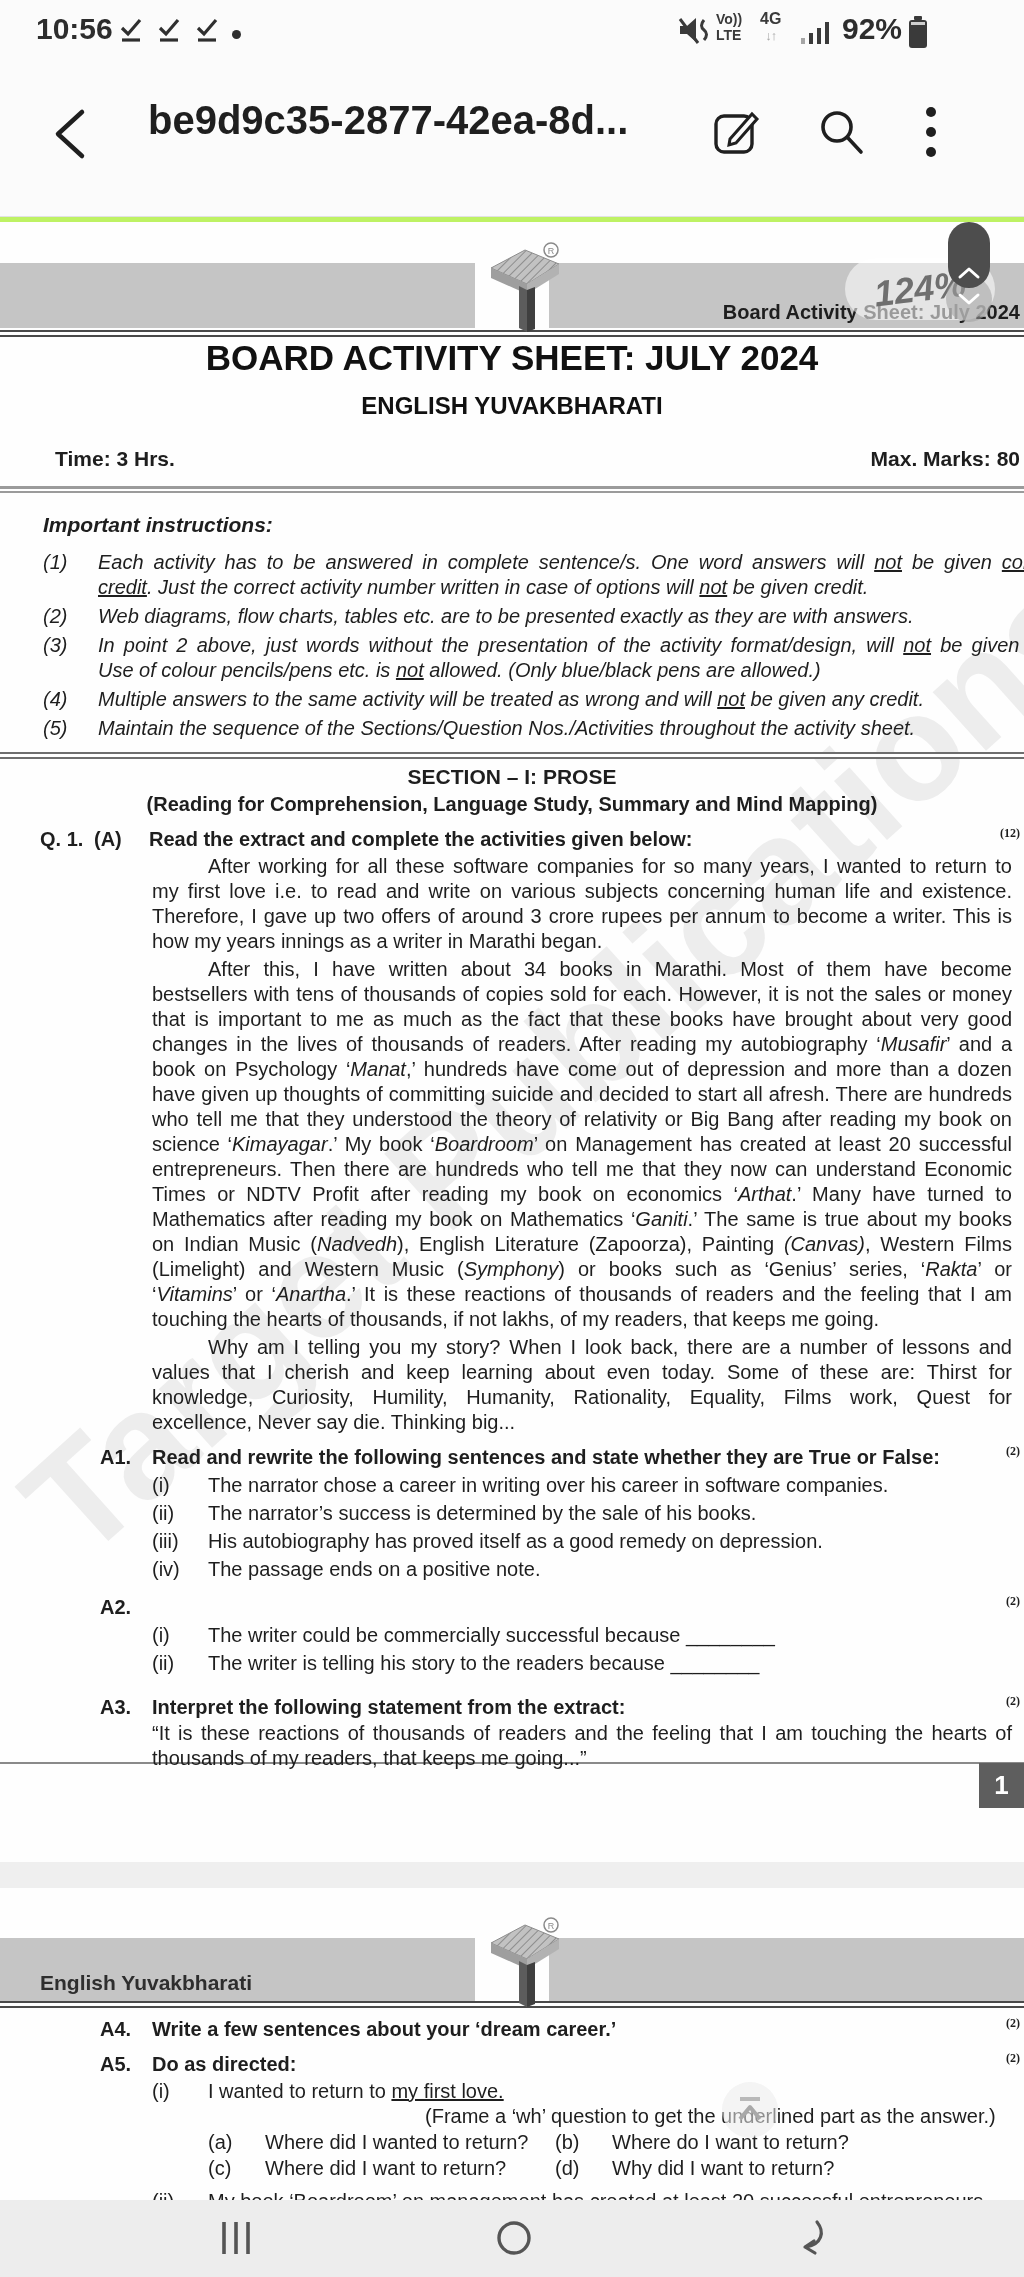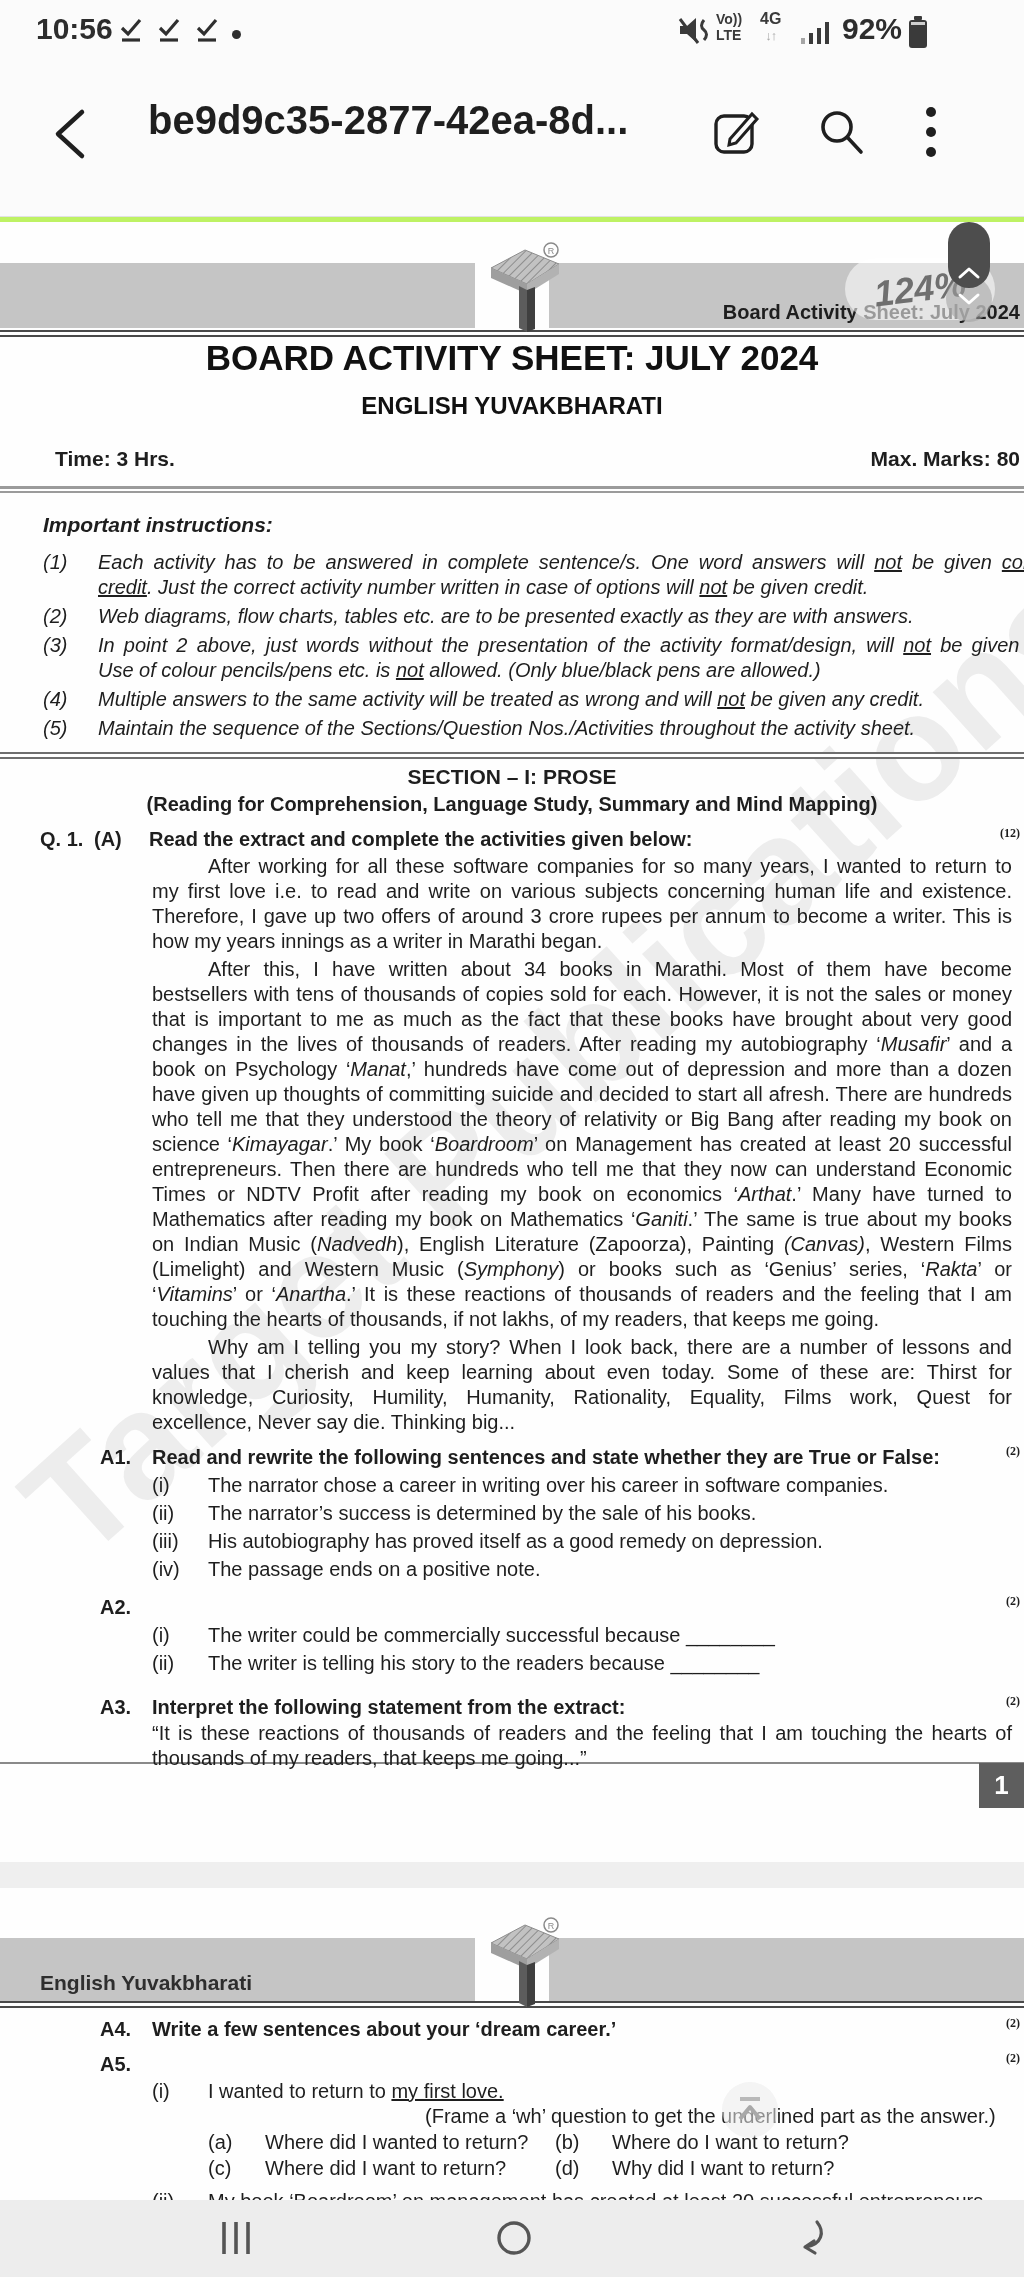--- a/index.html
+++ b/index.html
@@ -364,20 +364,21 @@
       <div class="row arow serif">
         <div class="anum">A4.</div>
         <div class="ahead">Write a few sentences about your ‘dream career.’</div>
       </div>
       <div class="marks">(2)</div>
     </div>
 
     <div class="abs" style="top:163px;left:0;width:1024px">
       <div class="row arow serif">
         <div class="anum">A5.</div>
+        <div class="ahead">Do as directed:</div>
       </div>
       <div class="marks">(2)</div>
       <div class="row item serif" style="line-height:26px">
         <div class="tnum">(i)</div>
         <div class="ttext">I wanted to return to <u>my first love.</u></div>
       </div>
       <div class="serif framenote">(Frame a ‘wh’ question to get the underlined part as the answer.)</div>
       <div class="row optrow serif">
         <div class="onum">(a)</div>
         <div class="otxt1">Where did I wanted to return?</div>

